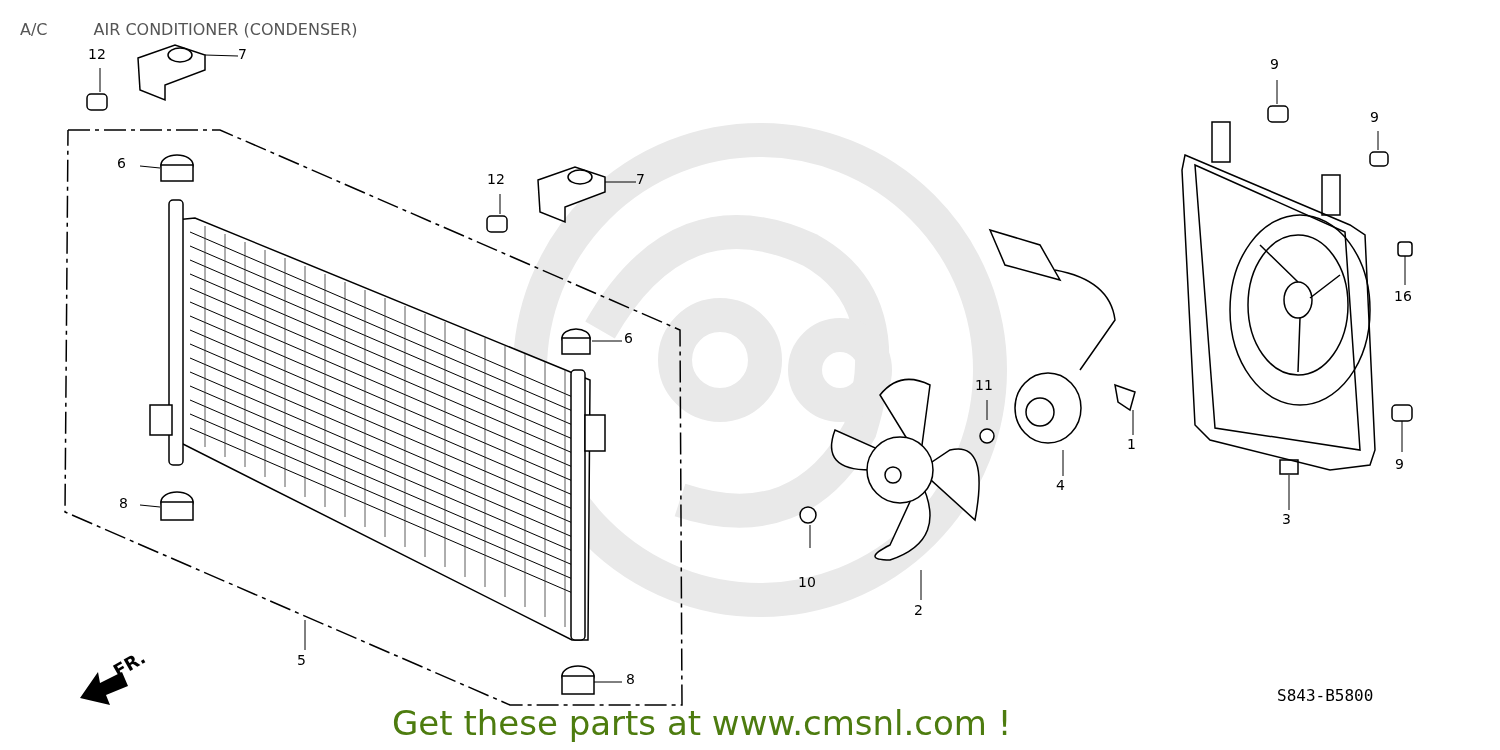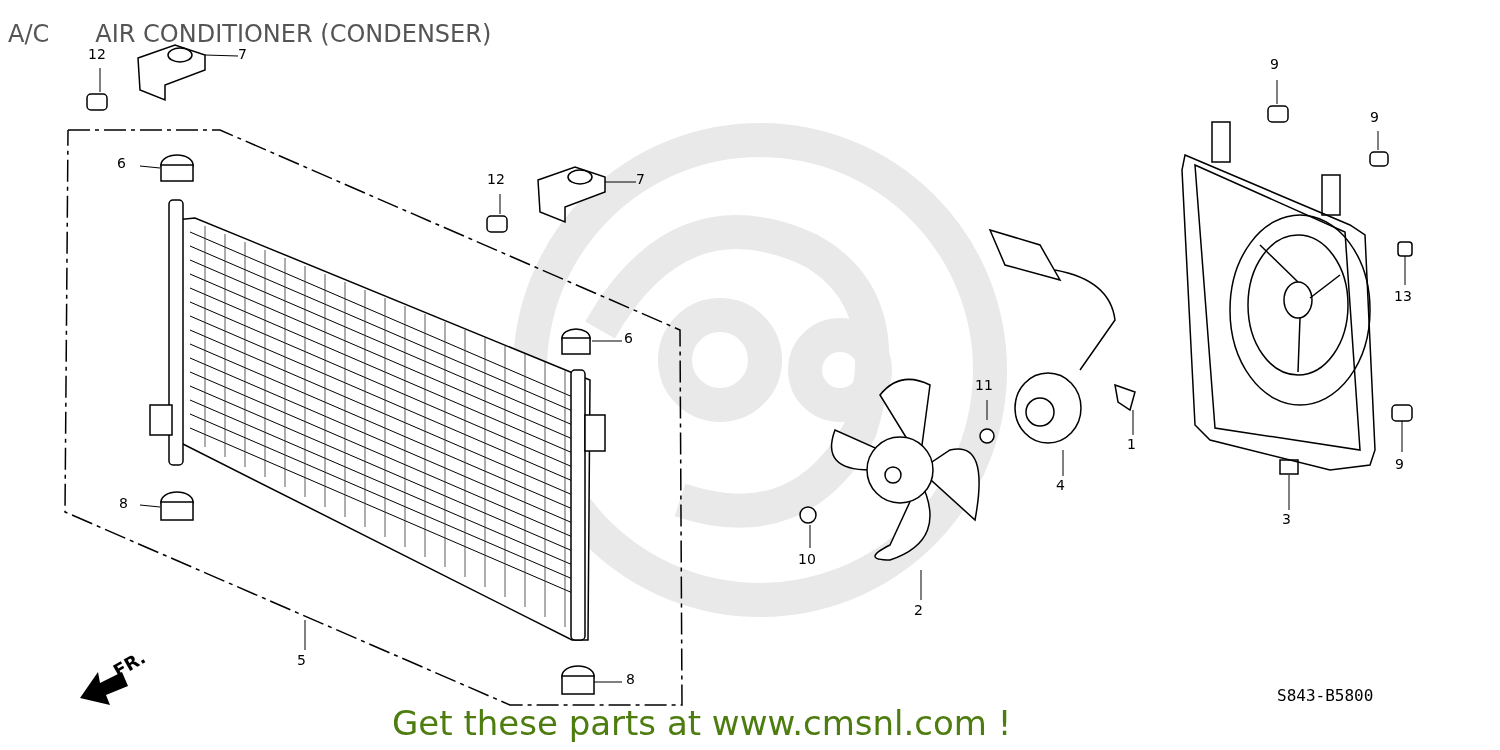--- a/index.html
+++ b/index.html
@@ -1,17 +1,17 @@
 <!DOCTYPE html>
 <html><head>
 <meta charset="utf-8">
 <style>
   html, body { margin: 0; padding: 0; background: #ffffff; }
   body { width: 1500px; height: 750px; position: relative; overflow: hidden; font-family: "DejaVu Sans", sans-serif; }
-  .title { position: absolute; top: 20px; left: 8px; font-size: 24px; color: #555; font-family: "DejaVu Sans", sans-serif; }
+  .title { position: absolute; top: 20px; left: 20px; font-size: 16px; color: #555; font-family: "DejaVu Sans", sans-serif; }
   .title .code { margin-right: 46px; }
   .callout { position: absolute; font-size: 14px; color: #000; font-family: "DejaVu Sans", sans-serif; line-height: 1; }
   .diagram-code { position: absolute; left: 1277px; top: 686px; font-family: "DejaVu Sans Mono", monospace; font-size: 16px; color: #000; }
   .promo { position: absolute; left: 392px; top: 703px; font-size: 34px; color: #4d7c0f; font-family: "DejaVu Sans", sans-serif; white-space: nowrap; }
   svg.art { position: absolute; left: 0; top: 0; }
   .watermark { position: absolute; left: 480px; top: 70px; }
 </style>
 </head>
 <body>
 
@@ -173,24 +173,24 @@
 <div class="callout" style="left:238px;top:47px;">7</div>
 <div class="callout" style="left:117px;top:156px;">6</div>
 <div class="callout" style="left:487px;top:172px;">12</div>
 <div class="callout" style="left:636px;top:172px;">7</div>
 <div class="callout" style="left:624px;top:331px;">6</div>
 <div class="callout" style="left:119px;top:496px;">8</div>
 <div class="callout" style="left:297px;top:653px;">5</div>
 <div class="callout" style="left:626px;top:672px;">8</div>
 <div class="callout" style="left:1270px;top:57px;">9</div>
 <div class="callout" style="left:1370px;top:110px;">9</div>
-<div class="callout" style="left:1394px;top:289px;">13</div>
+<div class="callout" style="left:1394px;top:289px;">16</div>
 <div class="callout" style="left:1395px;top:457px;">9</div>
 <div class="callout" style="left:1282px;top:512px;">3</div>
 <div class="callout" style="left:975px;top:378px;">11</div>
 <div class="callout" style="left:1127px;top:437px;">1</div>
 <div class="callout" style="left:1056px;top:478px;">4</div>
-<div class="callout" style="left:798px;top:552px;">10</div>
+<div class="callout" style="left:798px;top:575px;">10</div>
 <div class="callout" style="left:914px;top:603px;">2</div>
 
 <div class="diagram-code">S843-B5800</div>
 
 <a class="promo">Get these parts at www.cmsnl.com !</a>
 
 </body></html>

